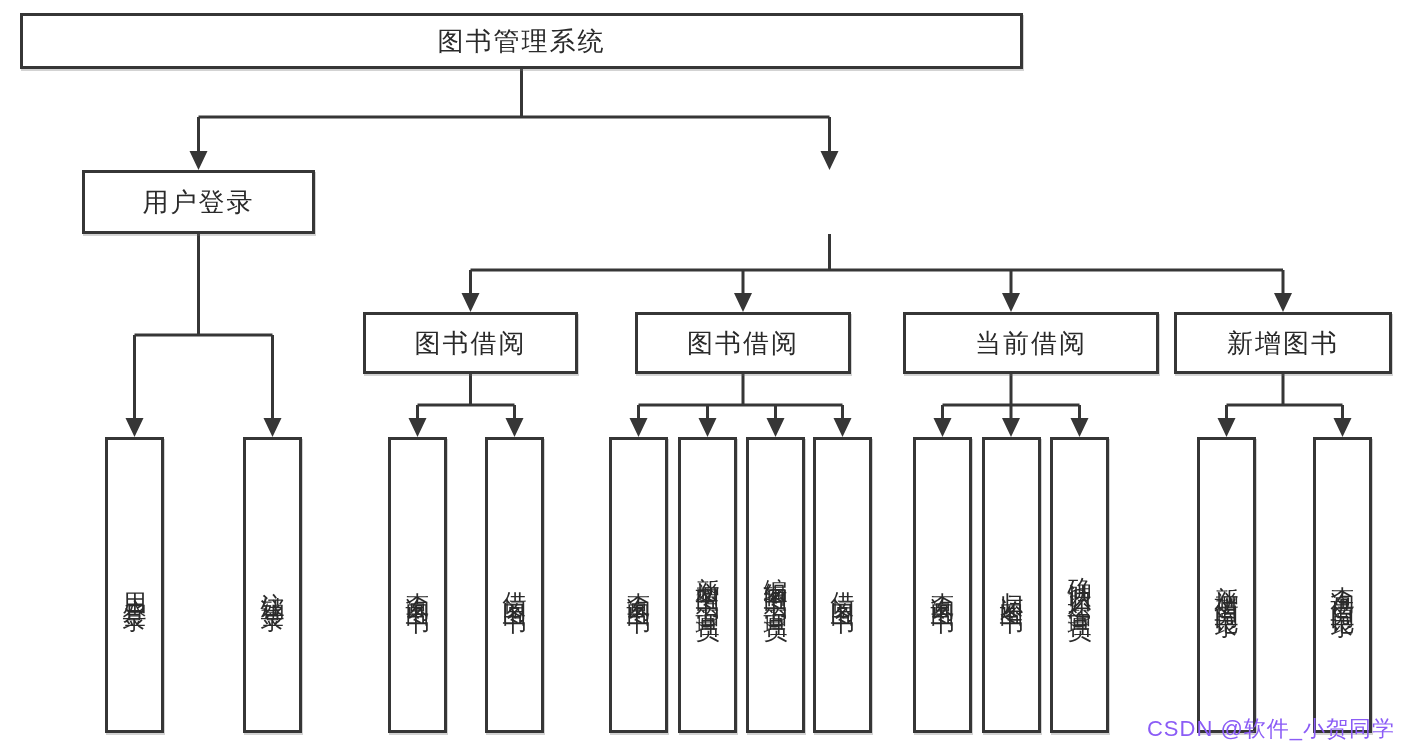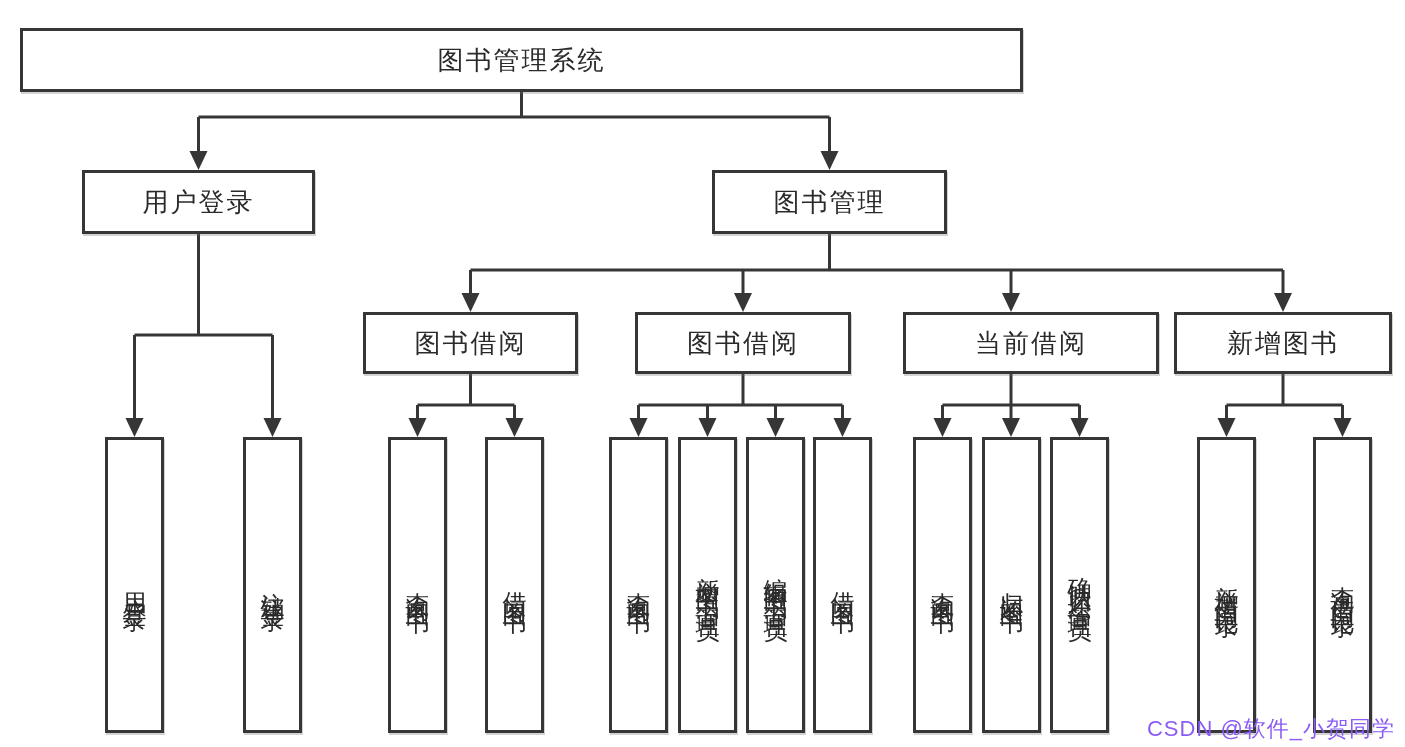--- a/index.html
+++ b/index.html
@@ -85,29 +85,26 @@
     <g>
       <path class="ln" d="M1011 374 V405 M942.5 405 H1079.5 M942.5 405 V418 M1011 405 V418 M1079.5 405 V418"></path>
       <path class="ar" d="M933.5 418 h18 l-9 19 z M1002 418 h18 l-9 19 z M1070.5 418 h18 l-9 19 z"></path>
     </g>
     <g>
       <path class="ln" d="M1283 374 V405 M1226.5 405 H1342.5 M1226.5 405 V418 M1342.5 405 V418"></path>
       <path class="ar" d="M1217.5 418 h18 l-9 19 z M1333.5 418 h18 l-9 19 z"></path>
     </g>
   </svg>
 
-  <div class="node h" style="left:20px;top:28px;width:1003px;height:64px">
+  <div class="node h" style="left:20px;top:13px;width:1003px;height:56px">
     <span>图书管理系统</span>
   </div>
 
   <div class="node h lvl2" style="left:82px;width:233px">
     <span>用户登录</span>
-  </div>
-  <div class="node h lvl2" style="left:712px;width:235px">
-    <span>图书管理</span>
   </div>
 
   <div class="node h lvl3" style="left:363px;width:215px">
     <span>图书借阅</span>
   </div>
   <div class="node h lvl3" style="left:635px;width:216px">
     <span>图书借阅</span>
   </div>
   <div class="node h lvl3" style="left:903px;width:256px">
     <span>当前借阅</span>

